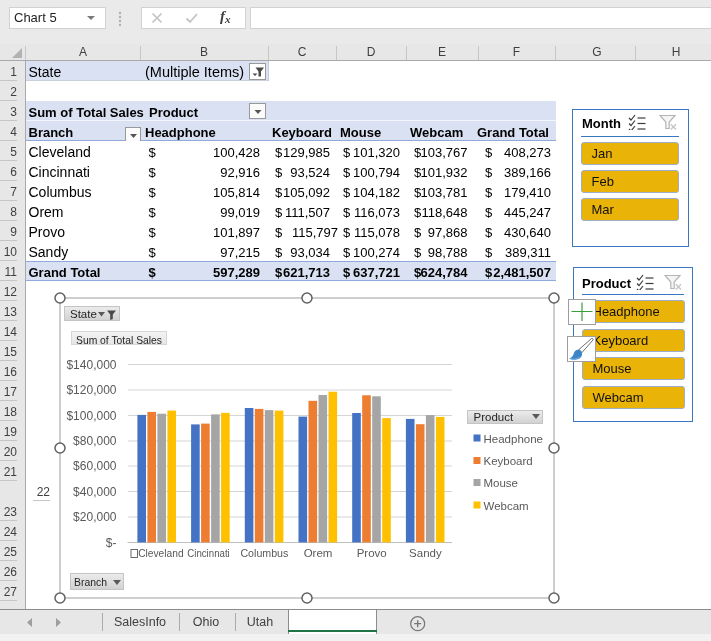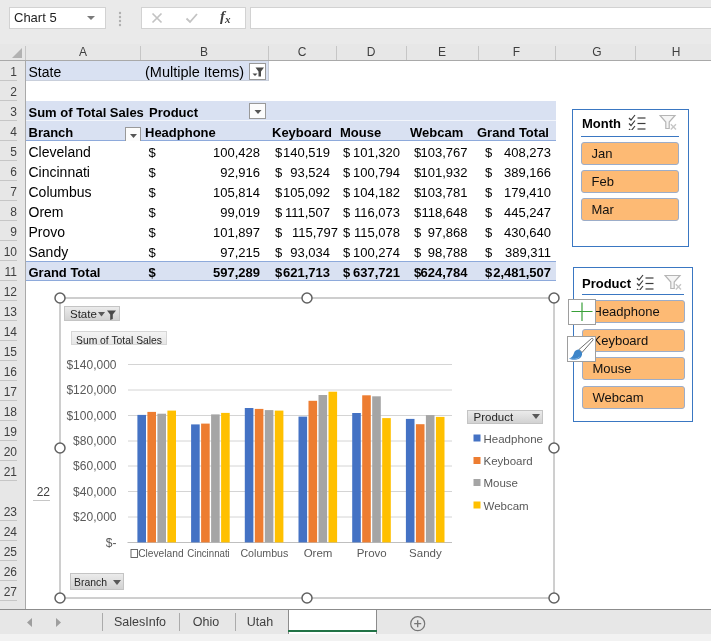--- a/index.html
+++ b/index.html
@@ -24,21 +24,21 @@
 .wfill{position:absolute;background:#ffffff;}
 .ct{position:absolute;font-size:13px;color:#000;white-space:nowrap;height:20px;line-height:23px;}
 .b{font-weight:bold;}
 .lg{font-size:14px;}
 .rt{text-align:right;}
 .ddbtn{position:absolute;width:18px;height:17px;background:#fcfcfc;
   border:1px solid #999;box-sizing:border-box;}
 
 .slicer{position:absolute;background:#fff;border:1px solid #3a77c2;box-sizing:border-box;}
 .sltitle{position:absolute;font-size:13px;font-weight:bold;color:#000;white-space:nowrap;}
-.slitem{position:absolute;background:#fdba74;border:1px solid #9cadc9;border-radius:3px;
+.slitem{position:absolute;background:#eab308;border:1px solid #9cadc9;border-radius:3px;
   box-sizing:border-box;font-size:13px;color:#111;}
 
 #tabbar{left:0;top:609px;width:711px;height:25px;background:#e7e7e7;border-top:1px solid #8c8c8c;box-sizing:border-box;}
 #statusbar{left:0;top:634px;width:711px;height:7px;background:#f2f2f2;}
 .tabsep{position:absolute;top:3px;width:1px;height:18px;background:#ababab;}
 .tabtxt{position:absolute;top:0;height:24px;line-height:24px;font-size:12.5px;color:#3f3f3f;text-align:center;}
 </style>
 </head>
 <body>
 
@@ -122,21 +122,21 @@
 <div class="ct b" style="left:340px;top:121px;">Mouse</div>
 <div class="ct b" style="left:410px;top:121px;">Webcam</div>
 <div class="ct b" style="left:477px;top:121px;">Grand Total</div>
 
 <div class="wfill" style="left:26px;top:141px;width:530px;height:120px;"></div>
 
 <div class="ct lg" style="left:28.5px;top:141px;">Cleveland</div>
 <div class="ct" style="left:148.5px;top:141px;">$</div>
 <div class="ct rt" style="left:160px;top:141px;width:100px;">100,428</div>
 <div class="ct" style="left:275px;top:141px;">$</div>
-<div class="ct rt" style="left:230px;top:141px;width:100px;">140,519</div>
+<div class="ct rt" style="left:230px;top:141px;width:100px;">129,985</div>
 <div class="ct" style="left:343px;top:141px;">$</div>
 <div class="ct rt" style="left:300px;top:141px;width:100px;">101,320</div>
 <div class="ct" style="left:414px;top:141px;">$</div>
 <div class="ct rt" style="left:367.5px;top:141px;width:100px;">103,767</div>
 <div class="ct" style="left:485px;top:141px;">$</div>
 <div class="ct rt" style="left:451px;top:141px;width:100px;">408,273</div>
 <div class="ct lg" style="left:28.5px;top:161px;">Cincinnati</div>
 <div class="ct" style="left:148.5px;top:161px;">$</div>
 <div class="ct rt" style="left:160px;top:161px;width:100px;">92,916</div>
 <div class="ct" style="left:275px;top:161px;">$</div>

